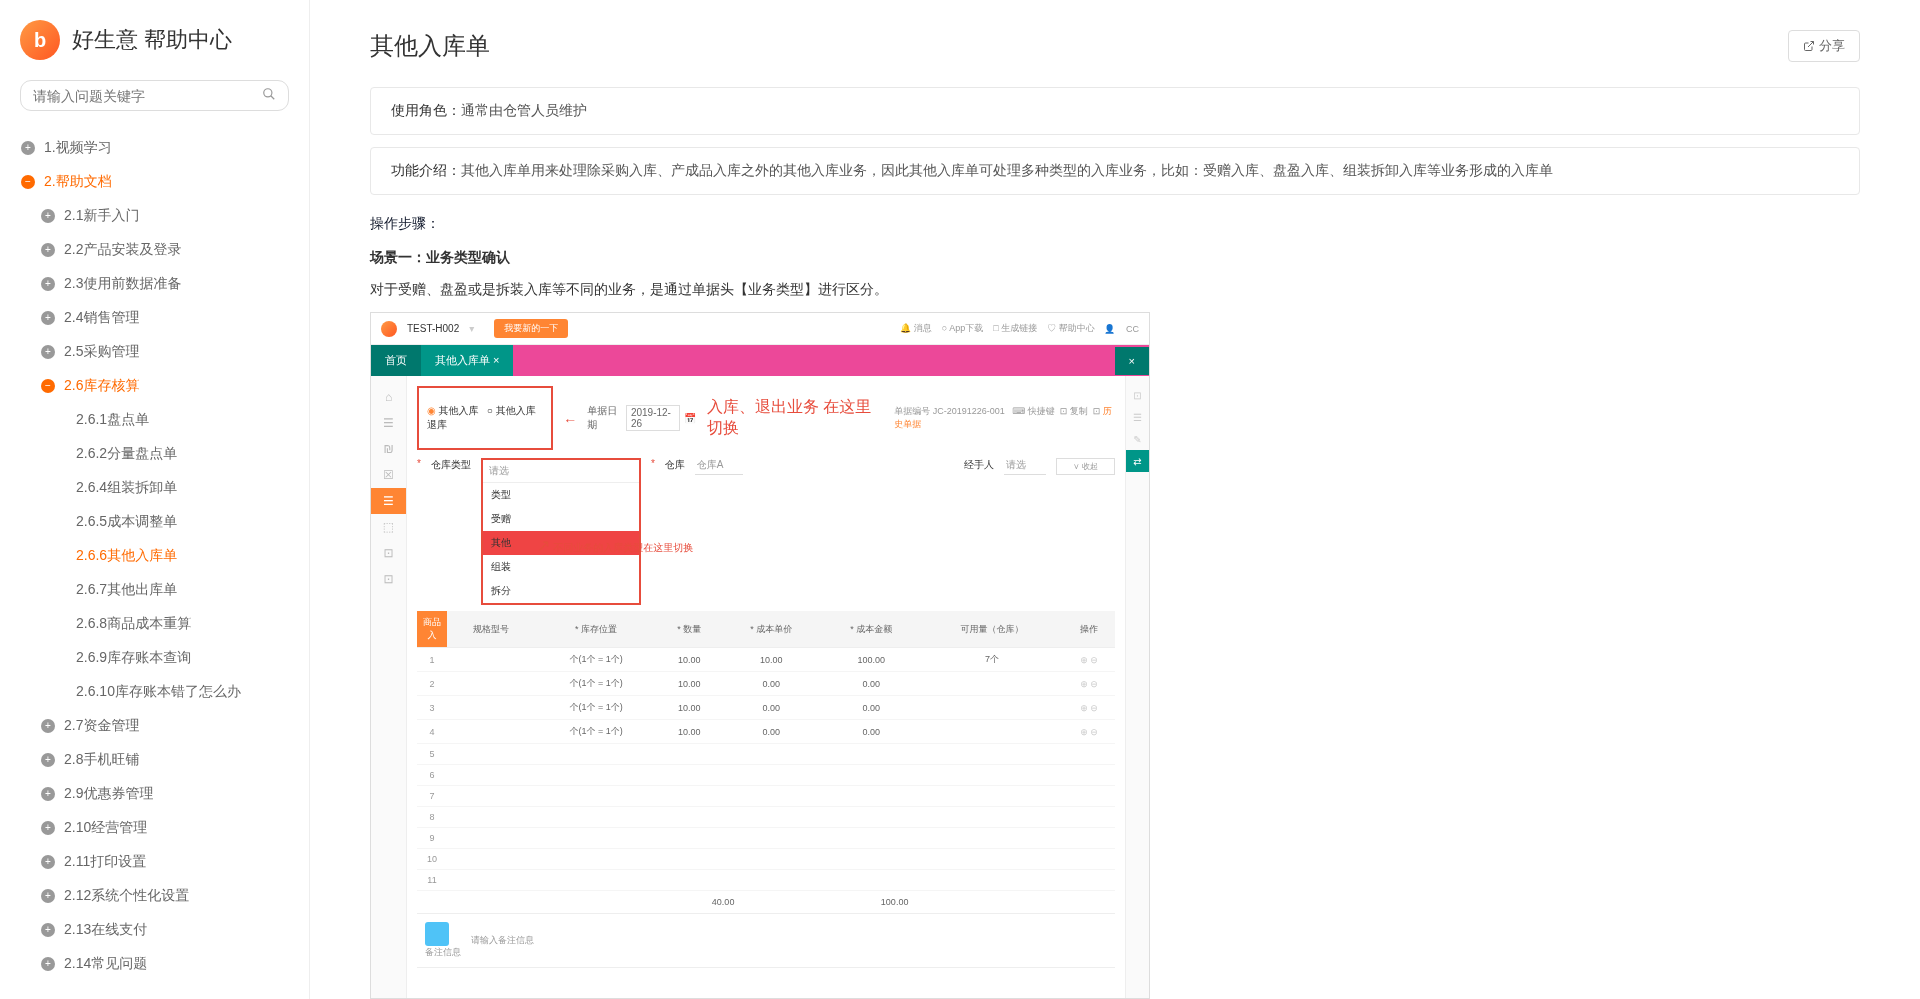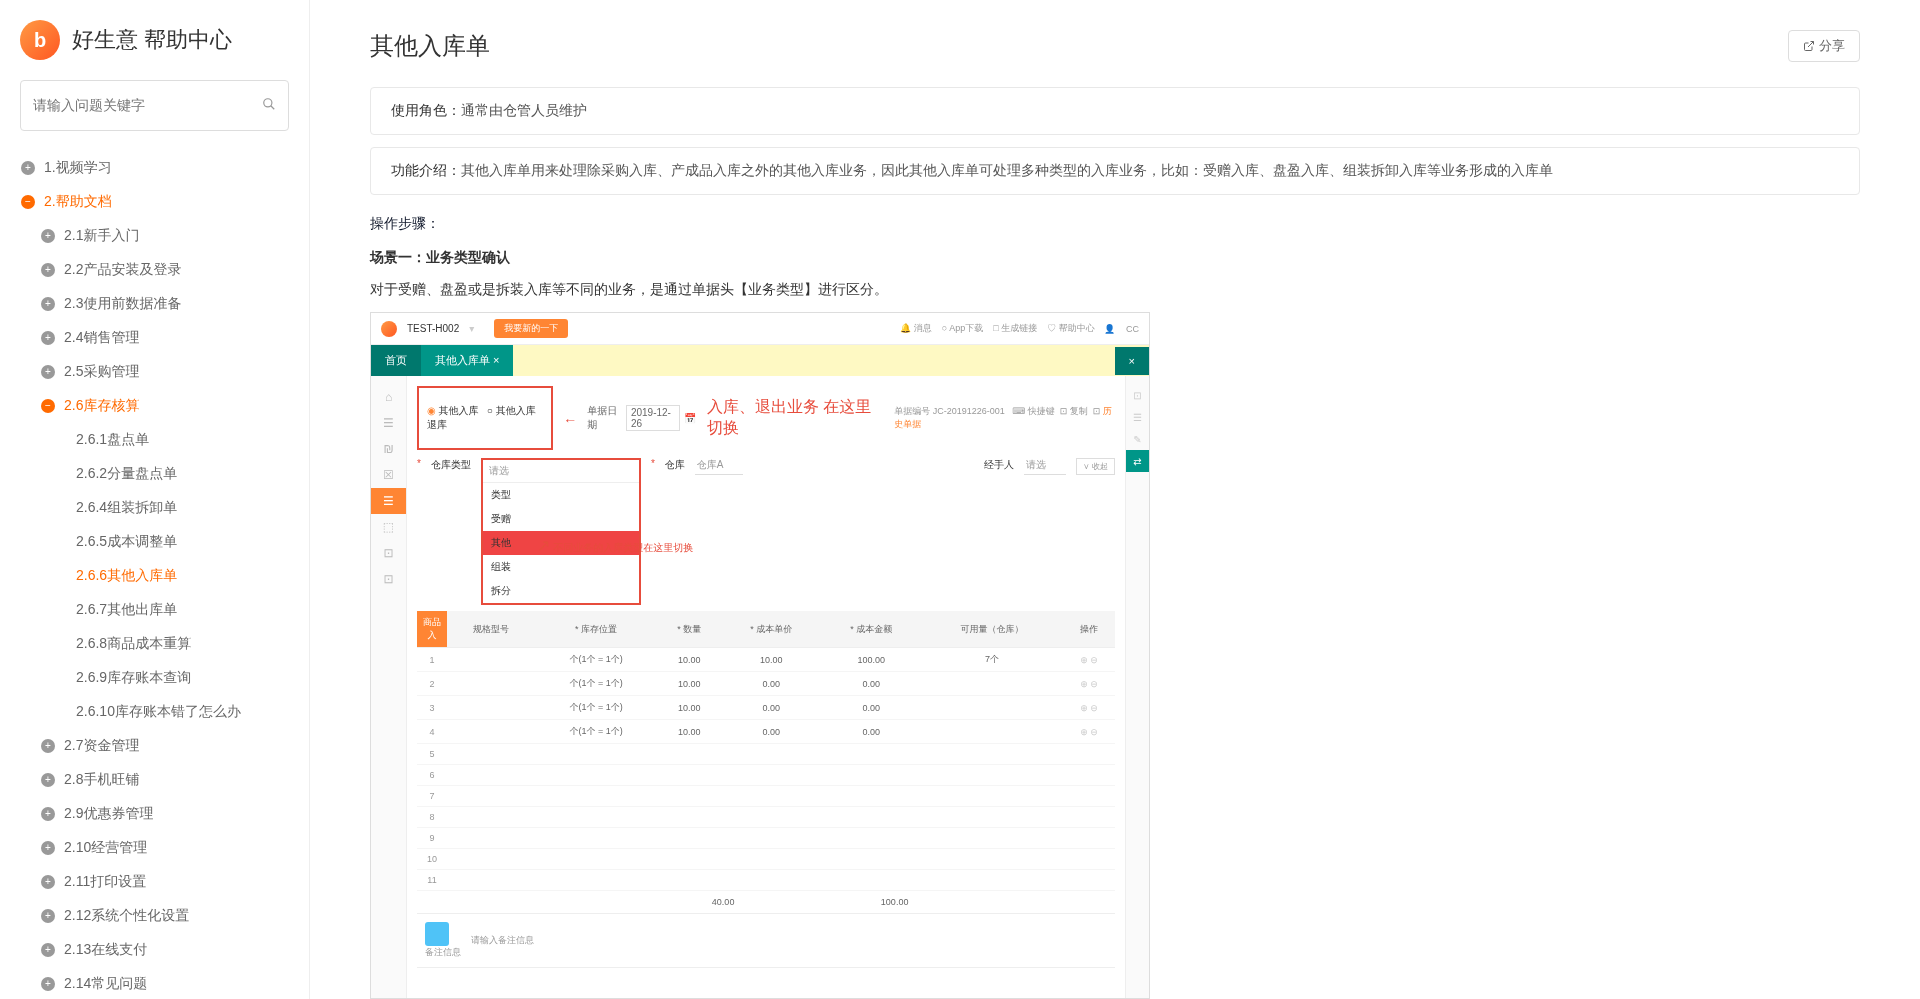--- a/index.html
+++ b/index.html
@@ -6,21 +6,21 @@
     body { font-family: "Microsoft YaHei", Arial, sans-serif; font-size: 14px; color: #333; background: #fff; }
     
     .container { display: flex; width: 100%; min-height: 100vh; }
     
     
     .sidebar { width: 310px; border-right: 1px solid #eee; padding: 20px 0; flex-shrink: 0; }
     .logo-area { display: flex; align-items: center; padding: 0 20px 20px; }
     .logo { width: 40px; height: 40px; border-radius: 50%; background: linear-gradient(135deg, #ff9a44, #ff5722); display: flex; align-items: center; justify-content: center; color: #fff; font-weight: bold; font-size: 20px; margin-right: 12px; }
     .logo-text { font-size: 22px; color: #333; }
     
-    .search-box { margin: 0 20px 20px; border: 1px solid #ddd; border-radius: 4px; display: flex; align-items: flex-start; padding: 16px 12px; }
+    .search-box { margin: 0 20px 20px; border: 1px solid #ddd; border-radius: 11px; display: flex; align-items: flex-end; padding: 6px 12px; }
     .search-box input { border: none; outline: none; flex: 1; font-size: 14px; color: #999; }
     .search-icon { color: #999; font-size: 14px; }
     
     .nav-list { list-style: none; }
     .nav-item { padding: 8px 20px; cursor: pointer; display: flex; align-items: center; color: #666; user-select: none; }
     .nav-item .icon { width: 16px; height: 16px; margin-right: 8px; display: inline-flex; align-items: center; justify-content: center; }
     .nav-item.level-1 { padding-left: 20px; }
     .nav-item.level-2 { padding-left: 40px; }
     .nav-item.level-3 { padding-left: 76px; }
     .nav-item.active { color: #ff6a00; }
@@ -42,21 +42,21 @@
     .scene-title { font-weight: bold; margin: 16px 0 10px; }
     .scene-desc { margin-bottom: 10px; line-height: 1.8; }
     
     
     .screenshot { border: 1px solid #ddd; margin: 10px 0 20px; background: #f8f8f8; width: 780px; }
     .ss-header { background: #fff; padding: 6px 10px; border-bottom: 1px solid #eee; display: flex; align-items: center; font-size: 10px; }
     .ss-logo { width: 16px; height: 16px; background: linear-gradient(135deg,#ff9a44,#ff5722); border-radius: 50%; margin-right: 10px; }
     .ss-header-right { margin-left: auto; display: flex; gap: 10px; color: #999; font-size: 9px; align-items: center; }
     .ss-orange-btn { background: #ff8533; color: #fff; padding: 3px 10px; border-radius: 3px; font-size: 9px; margin-left: 20px; }
     
-    .ss-tabs { background: #fef9c3; display: flex; align-items: center; }
+    .ss-tabs { background: #ec4899; display: flex; align-items: center; }
     .ss-tab { color: #fff; padding: 8px 14px; font-size: 11px; background: #00786d; }
     .ss-tab.active { background: #009688; }
     .ss-close { margin-left: auto; background: #00786d; color: #fff; padding: 8px 14px; font-size: 11px; }
     
     .ss-body { display: flex; background: #f5f5f5; }
     .ss-sidenav { width: 36px; background: #fafafa; border-right: 1px solid #eee; padding: 8px 0; }
     .ss-sidenav-item { height: 26px; display: flex; align-items: center; justify-content: center; color: #bbb; font-size: 12px; }
     .ss-sidenav-item.orange { background: #ff8533; color: #fff; }
     
     .ss-content { flex: 1; background: #fff; padding: 10px; position: relative; }
@@ -319,21 +319,21 @@
                 <div class="ss-dropdown-item">受赠</div>
                 <div class="ss-dropdown-item sel">其他</div>
                 <div class="ss-dropdown-item">组装</div>
                 <div class="ss-dropdown-item">拆分</div>
               </div>
               <span style="color:#e74c3c;">*</span>
                 <span>仓库</span> 
                 <span style="color:#999;border-bottom:1px solid #ddd;padding:0 20px 2px 2px;">仓库A</span>
               <span style="margin-left:auto;">经手人</span> 
                 <span style="color:#999;border-bottom:1px solid #ddd;padding:0 20px 2px 2px;">请选</span>
-              <span style="border:1px solid #ddd;padding:2px 6px;color:#999;font-size:8px;">∨ 收起</span>
+              <span style="border:1px solid #ddd;padding:2px 16px;color:#999;font-size:8px;">∨ 收起</span>
             </div>
 
             <table class="ss-table">
               <thead>
                   <tr>
                 <th style="background:#ff8533;color:#fff;width:30px;">商品入</th>
                 <th>规格型号</th>
                 <th>* <span>库存位置</span></th>
                 <th>* <span>数量</span></th>
                 <th>* <span>成本单价</span></th>

